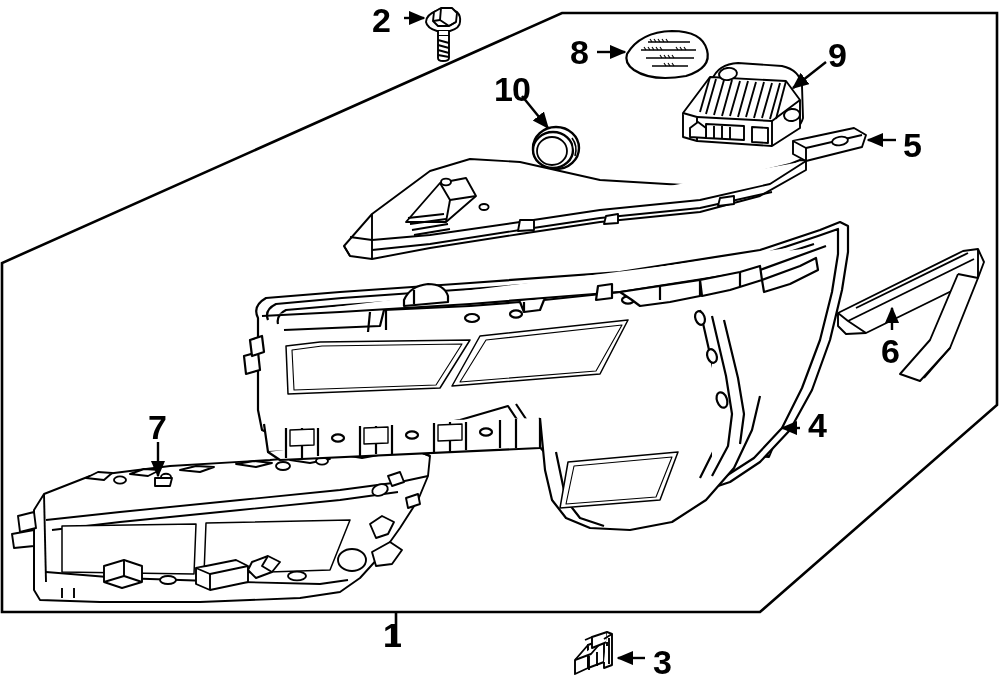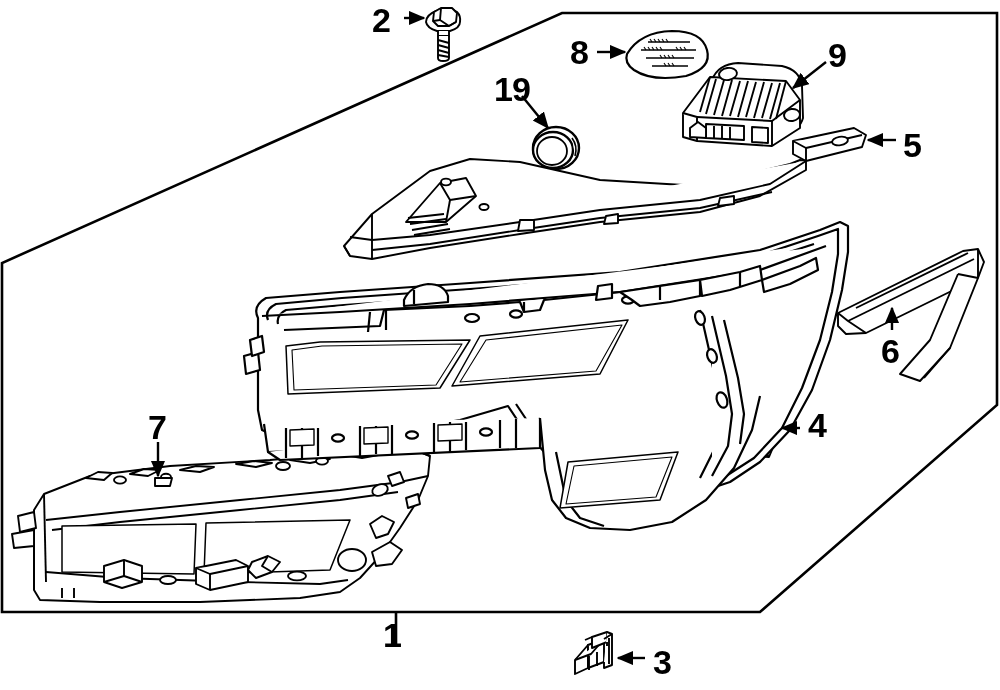--- a/index.html
+++ b/index.html
@@ -321,21 +321,21 @@
 
       <path d="M645,658 L618,658" stroke-width="2.4" marker-end="url(#arrowhead)"></path>
 
       <path d="M396,612 L396,644" stroke-width="2.6"></path>
     </g>
   </svg>
 
   <div class="callout-label" style="left:372px; top:3px;">2</div>
   <div class="callout-label" style="left:570px; top:35px;">8</div>
   <div class="callout-label" style="left:828px; top:38px;">9</div>
-  <div class="callout-label" style="left:494px; top:72px;">19</div>
+  <div class="callout-label" style="left:494px; top:72px;">10</div>
   <div class="callout-label" style="left:903px; top:128px;">5</div>
   <div class="callout-label" style="left:881px; top:334px;">6</div>
   <div class="callout-label" style="left:808px; top:408px;">4</div>
   <div class="callout-label" style="left:148px; top:410px;">7</div>
   <div class="callout-label" style="left:383px; top:618px;">1</div>
   <div class="callout-label" style="left:653px; top:645px;">3</div>
 
 </div>
 
 </body></html>

